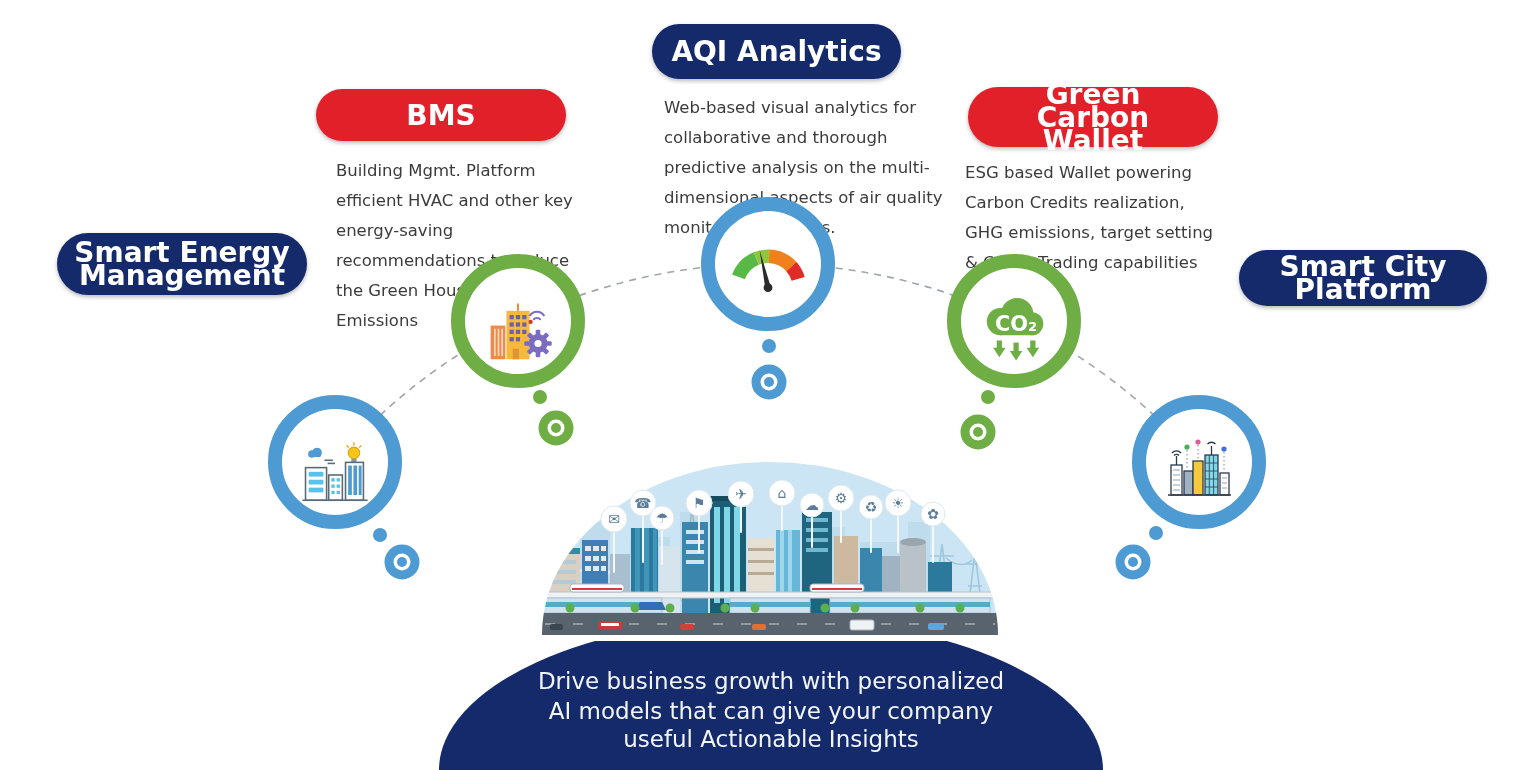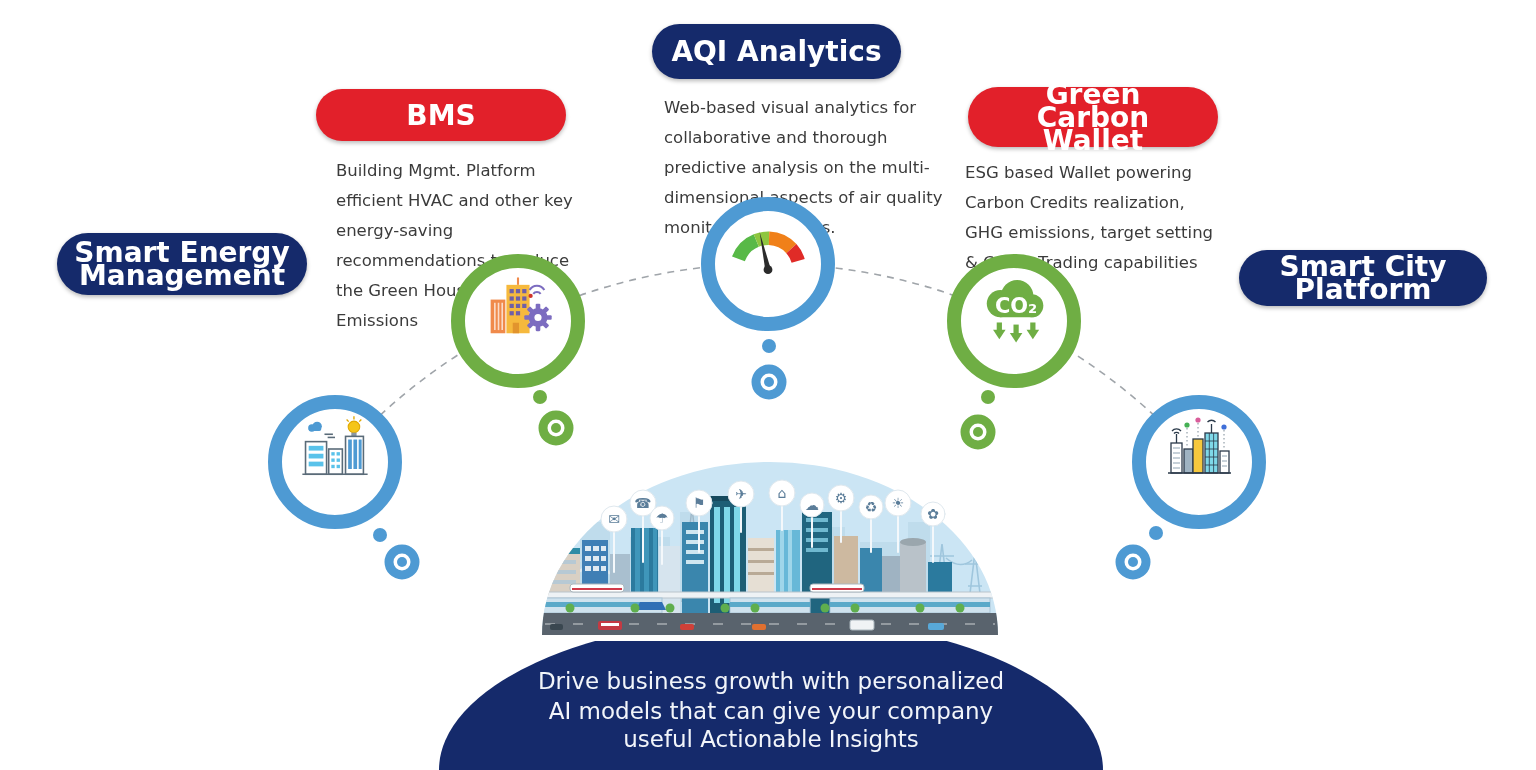--- a/index.html
+++ b/index.html
@@ -21,21 +21,21 @@
   
   .desc{position:absolute;color:#3b3b3b;font-size:16.5px;line-height:30px;}
   .d-sem{left:62px;top:309px;width:282px;}
   .d-bms{left:336px;top:156px;width:262px;}
   .d-aqi{left:664px;top:93px;width:308px;}
   .d-gcw{left:965px;top:158px;width:262px;}
   .d-scp{left:1267px;top:328px;width:248px;}
 
   
   .ring{position:absolute;width:106px;height:106px;border-radius:50%;background:#fff;
-        display:flex;align-items:flex-start;justify-content:center;}
+        display:flex;align-items:flex-end;justify-content:center;}
   .ring.blue{border:14px solid #4e9ad3;}
   .ring.green{border:14px solid #6fae44;}
   .c-sem{left:268px;top:395px;}
   .c-bms{left:451px;top:254px;}
   .c-aqi{left:701px;top:197px;}
   .c-gcw{left:947px;top:254px;}
   .c-scp{left:1132px;top:395px;}
 
   .layer{position:absolute;left:0;top:0;}
   .cityText{font-family:"DejaVu Sans","Liberation Sans",sans-serif;font-size:23px;fill:#f2f5fa;}

